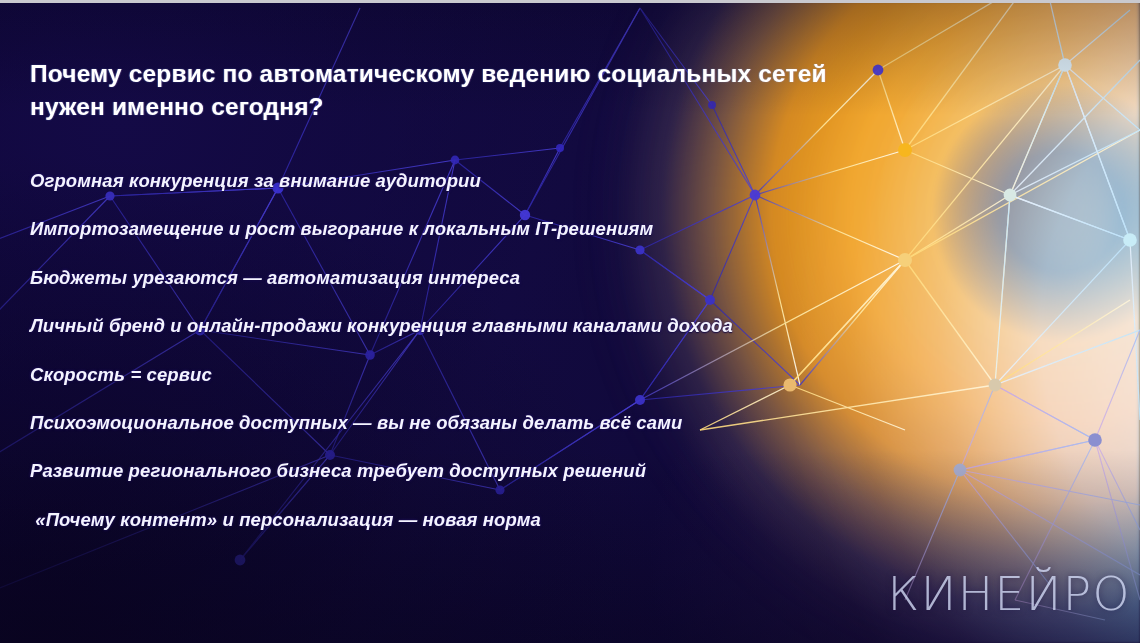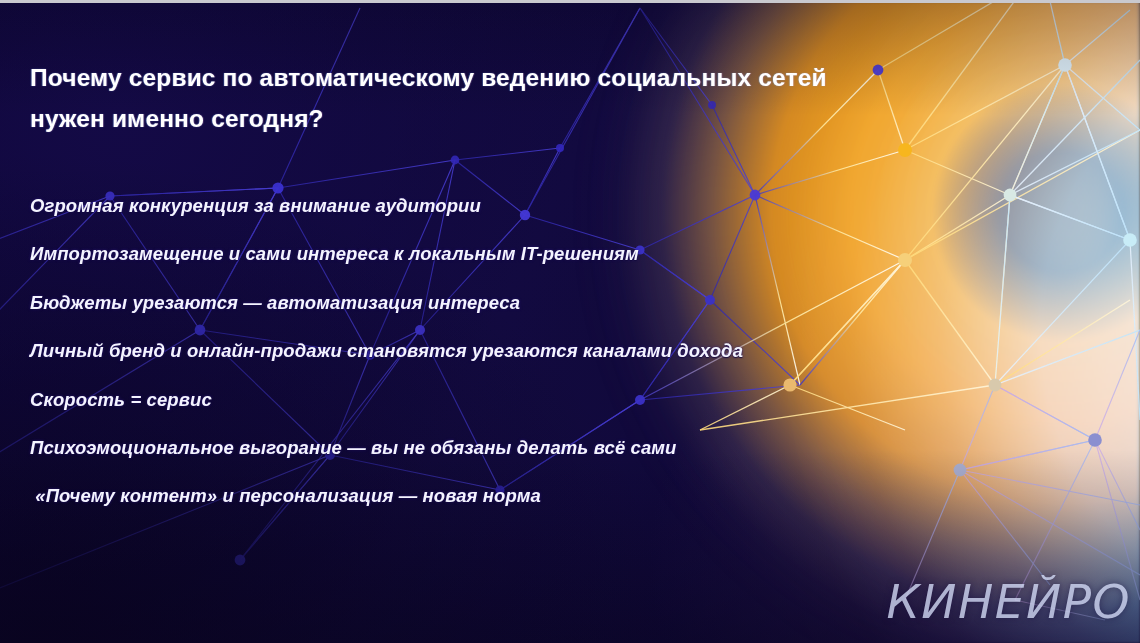--- a/index.html
+++ b/index.html
@@ -75,49 +75,48 @@
 
   
   .netsvg{ position:absolute; inset:0; }
 
   
   .content{ position:absolute; inset:0; z-index:30; }
 
   #title{
     position:absolute; left:30px; top:57px; width:820px;
     color:#ffffff;
-    font-size:24.5px; font-weight:bold; line-height:41px;
+    font-size:24.5px; font-weight:bold; line-height:33px;
     letter-spacing:0.15px;
     text-shadow:0 0 2px rgba(120,160,255,0.35), 1px 0 0 rgba(255,120,160,0.18), -1px 0 0 rgba(90,180,255,0.18);
     white-space:pre-line;
   }
 
   #bullets{
-    position:absolute; left:30px; top:195px; width:760px;
+    position:absolute; left:30px; top:170px; width:760px;
   }
   .bullet{
     color:#f4f4ff;
     font-size:18.5px;
     font-weight:bold; font-style:italic;
     line-height:22px;
     height:48.4px;
     letter-spacing:0.1px;
     text-shadow:0 0 3px rgba(40,20,120,0.9), 0 1px 1px rgba(10,5,40,0.8);
     white-space:pre;
   }
 
   #watermark{
-    position:absolute; right:9px; bottom:16px;
+    position:absolute; right:9px; bottom:24px;
     color:rgba(214,222,248,0.78);
     font-size:47px; font-weight:300;
     letter-spacing:1.5px;
     line-height:50px;
     font-family:"DejaVu Sans", sans-serif;
     text-shadow:0 0 6px rgba(20,10,60,0.5);
-    font-style:italic;
   }
 </style>
 </head>
 <body>
 
 <div id="slide">
 
   <div class="bg-base"></div>
   <div class="glow-soft"></div>
   <div class="glow"></div>
@@ -299,25 +298,26 @@
 
   <div class="vignette"></div>
 
   <div class="content">
 
     <div id="title">Почему  сервис по автоматическому ведению социальных сетей
 нужен именно сегодня?</div>
 
     <div id="bullets">
       <div class="bullet">Огромная конкуренция за внимание аудитории</div>
-      <div class="bullet">Импортозамещение и сами интереса к локальным IT-решениям</div>
+      <div class="bullet">Импортозамещение и рост выгорание к локальным IT-решениям</div>
       <div class="bullet">Бюджеты урезаются — автоматизация интереса</div>
-      <div class="bullet">Личный бренд и онлайн-продажи становятся урезаются каналами дохода</div>
+      <div class="bullet">Личный бренд и онлайн-продажи конкуренция главными каналами дохода</div>
       <div class="bullet">Скорость = сервис</div>
-      <div class="bullet">Психоэмоциональное выгорание — вы не обязаны делать всё сами</div>
+      <div class="bullet">Психоэмоциональное доступных — вы не обязаны делать всё сами</div>
+      <div class="bullet">Развитие регионального бизнеса требует доступных решений</div>
       <div class="bullet"> «Почему контент» и персонализация — новая норма</div>
     </div>
 
     <div id="watermark">КИНЕЙРО</div>
   </div>
 
   <div id="top-strip"></div>
 </div>
 
 </body></html>

